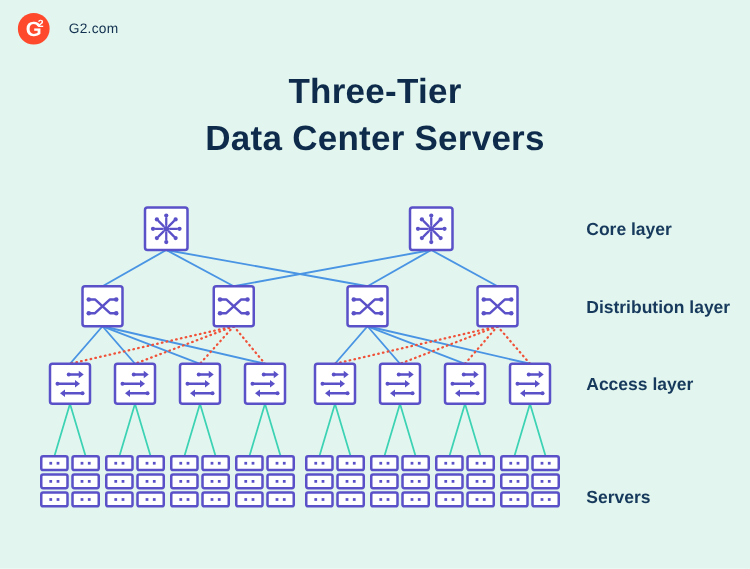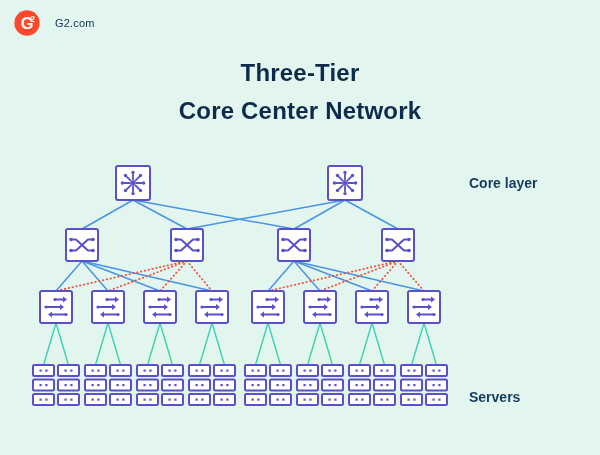--- a/index.html
+++ b/index.html
@@ -6,21 +6,21 @@
   .stage{
     position:relative;width:600px;height:455px;overflow:hidden;
     background:#e2f6ef;
     font-family:"Liberation Sans", sans-serif;
   }
   .header{position:absolute;left:13px;top:9px;display:flex;align-items:center;gap:14px;}
   .logo{width:28px;height:28px;display:block;}
   .brand{font-size:11px;font-weight:normal;color:#12304f;letter-spacing:.2px;}
   .title{
     position:absolute;top:54px;left:0;width:100%;
-    text-align:center;font-size:24px;line-height:38px;font-weight:bold;
+    text-align:center;font-size:28px;line-height:38px;font-weight:bold;
     color:#0e2b4b;letter-spacing:.2px;
   }
   .layer-label{
     position:absolute;left:469px;transform:translateY(-50%);
     font-size:14px;font-weight:bold;color:#16395c;white-space:nowrap;
   }
   #diagram{position:absolute;left:0;top:0;width:600px;height:455px;}
 </style>
 </head>
 <body>
@@ -422,19 +422,21 @@
     <svg class="logo" viewBox="0 0 30 30">
       <circle cx="15" cy="15" r="13.6" fill="#ff492c"></circle>
       <text x="8.2" y="21.6" font-family="Liberation Sans, sans-serif" font-size="17.5" font-weight="bold" fill="#ffffff">G</text>
       <text x="18.4" y="13.4" font-family="Liberation Sans, sans-serif" font-size="9" font-weight="bold" fill="#ffffff">2</text>
     </svg>
     <span class="brand">G2.com</span>
   </div>
 
   <div class="title">
     <div>Three-Tier</div>
-    <div>Core Center Network</div>
+    <div>Data Center Servers</div>
   </div>
 
   <div class="layer-label" style="top:183px">Core layer</div>
+  <div class="layer-label" style="top:245px">Distribution layer</div>
+  <div class="layer-label" style="top:307px">Access layer</div>
   <div class="layer-label" style="top:397px">Servers</div>
 
 </div>
 
 </body></html>

